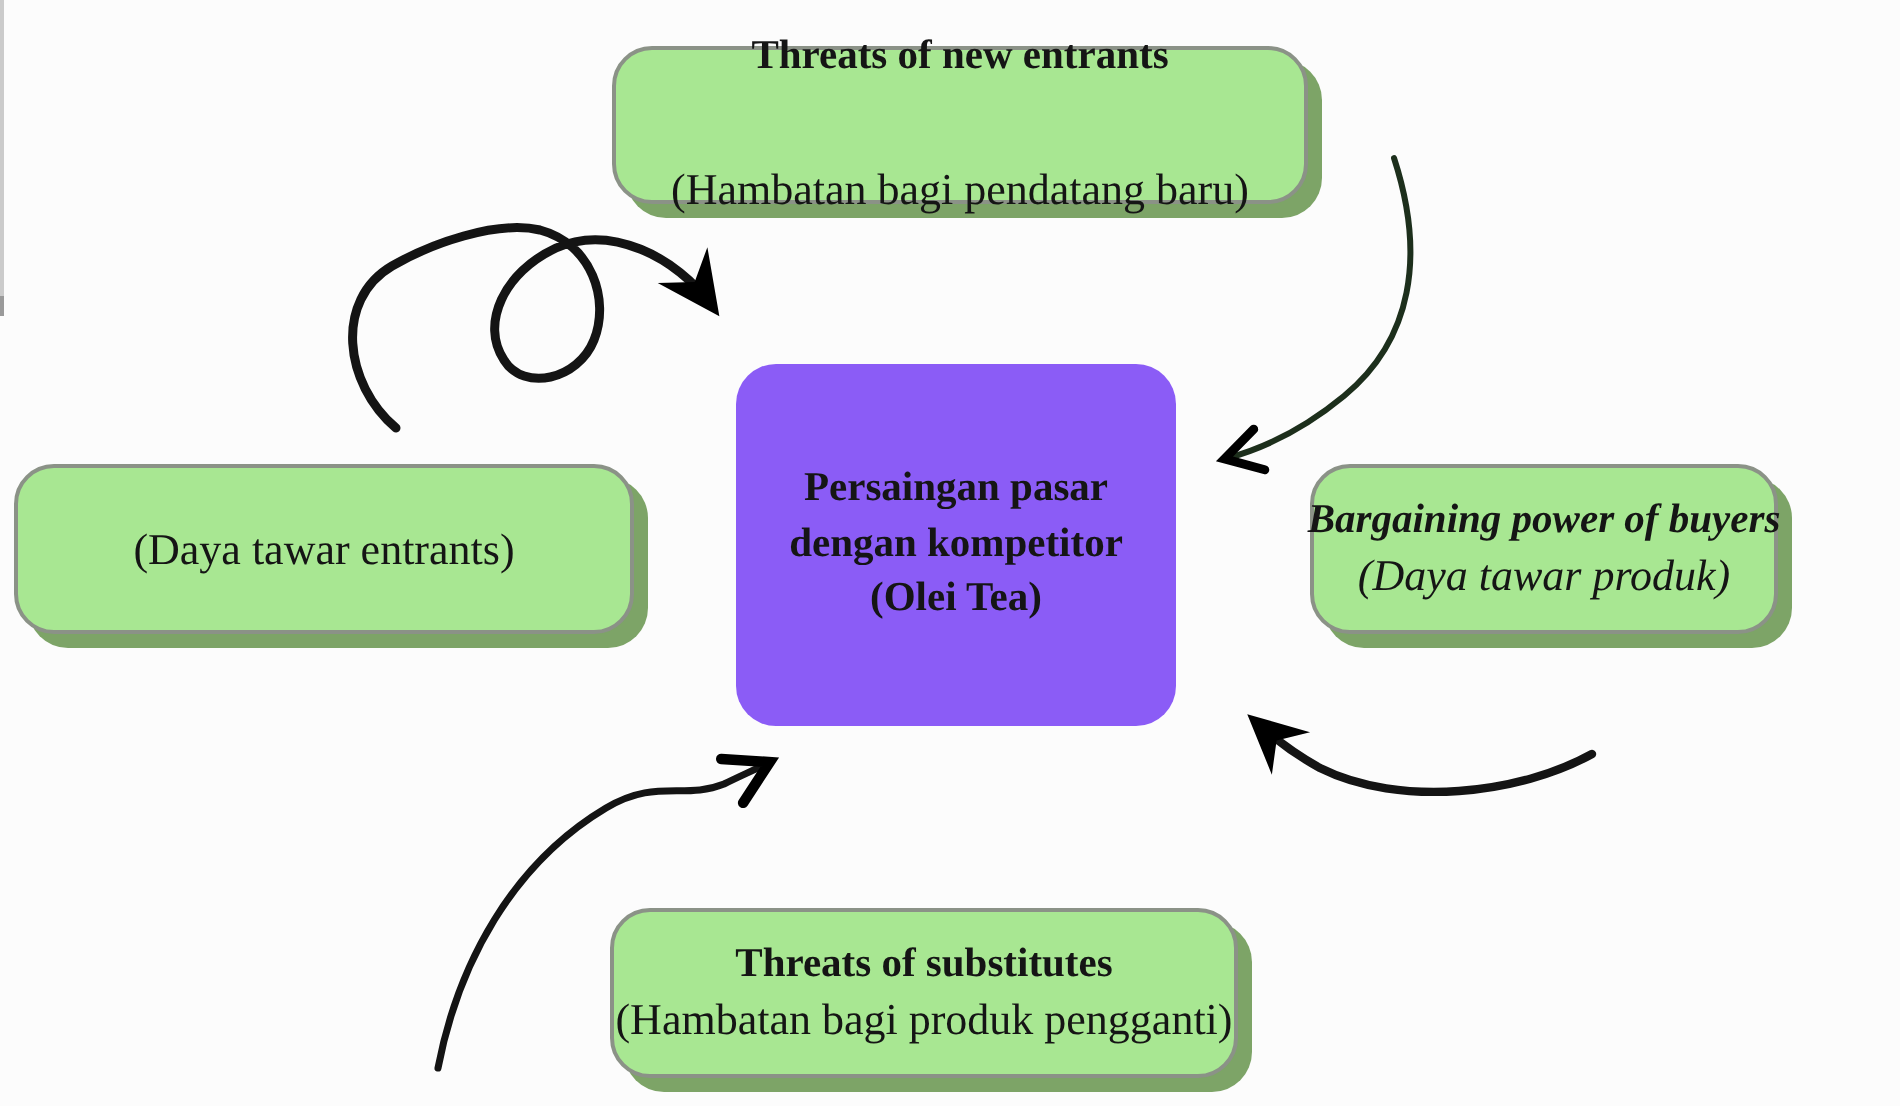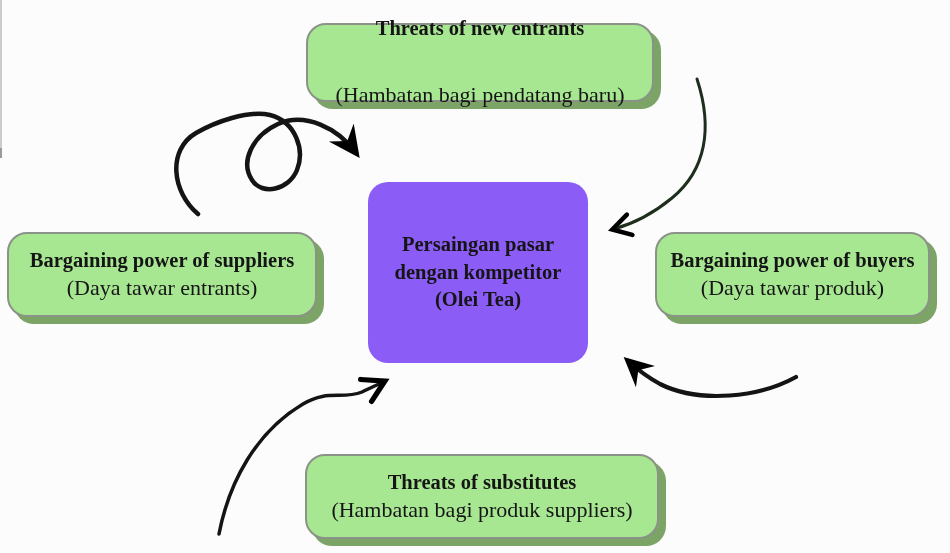--- a/index.html
+++ b/index.html
@@ -21,52 +21,51 @@
     border:2px solid #8b9287;
     border-radius:20px;
     box-shadow:7px 7px 0 0 #7da467;
     display:flex;flex-direction:column;align-items:center;justify-content:center;
     text-align:center;color:#151515;
   }
   .node .t{font-weight:bold;font-size:20.5px;line-height:1.25;white-space:nowrap;}
   .node .s{font-size:22px;line-height:1.25;white-space:nowrap;}
   #box-top   {left:306px;top:23px; width:348px;height:79px;gap:39px;}
   #box-left  {left:7px;  top:232px;width:310px;height:85px;padding:0 2px;}
-  #box-right {left:655px;top:232px;width:275px;height:85px;padding:0 2px;}
-  #box-bottom{left:305px;top:454px;width:354px;height:85px;}
+  #box-right {left:655px;top:232px;width:234px;height:85px;padding:0 2px;font-style:italic;}
+  #box-bottom{left:305px;top:454px;width:314px;height:85px;}
   #box-center{
     left:368px;top:182px;width:220px;height:181px;
     background:#8b5cf6;border:none;box-shadow:none;border-radius:20px;
   }
   #box-center .c{font-weight:bold;font-size:20.5px;line-height:1.35;white-space:nowrap;}
   svg.arrows{position:absolute;left:0;top:0;pointer-events:none;}
 </style>
 </head>
 <body>
 
 <div class="edge-line"></div>
 
 <div class="node" id="box-top">
   <div class="t">Threats of new entrants</div>
   <div class="s">(Hambatan bagi pendatang baru)</div>
 </div>
 
 <div class="node" id="box-left">
-  <div class="t">Bargaining power of suppliers</div>
   <div class="s">(Daya tawar entrants)</div>
 </div>
 
 <div class="node" id="box-right">
   <div class="t">Bargaining power of buyers</div>
   <div class="s">(Daya tawar produk)</div>
 </div>
 
 <div class="node" id="box-bottom">
   <div class="t">Threats of substitutes</div>
-  <div class="s">(Hambatan bagi produk suppliers)</div>
+  <div class="s">(Hambatan bagi produk pengganti)</div>
 </div>
 
 <div class="node" id="box-center">
   <div class="c">Persaingan pasar</div>
   <div class="c">dengan kompetitor</div>
   <div class="c">(Olei Tea)</div>
 </div>
 
 <svg class="arrows" width="950" height="553" viewBox="0 0 950 553">
   <defs>

